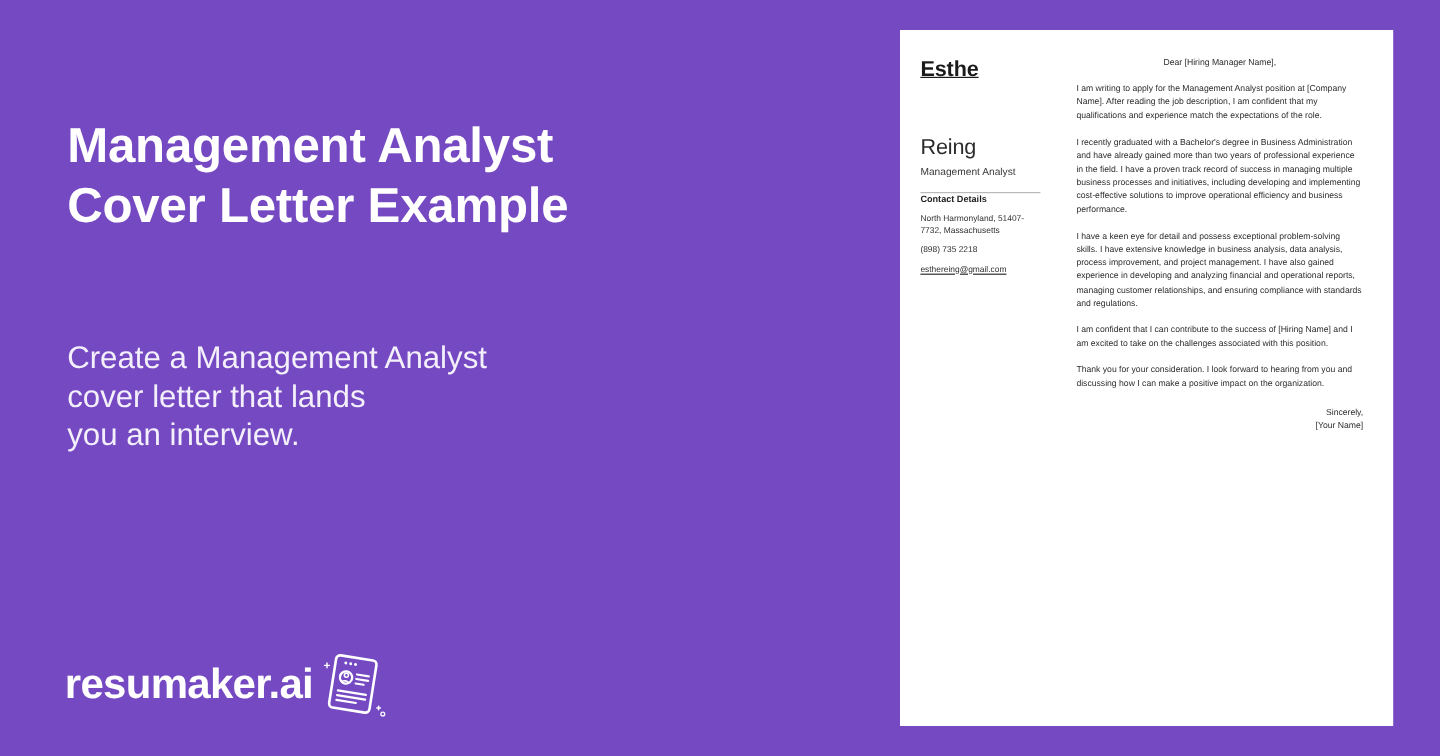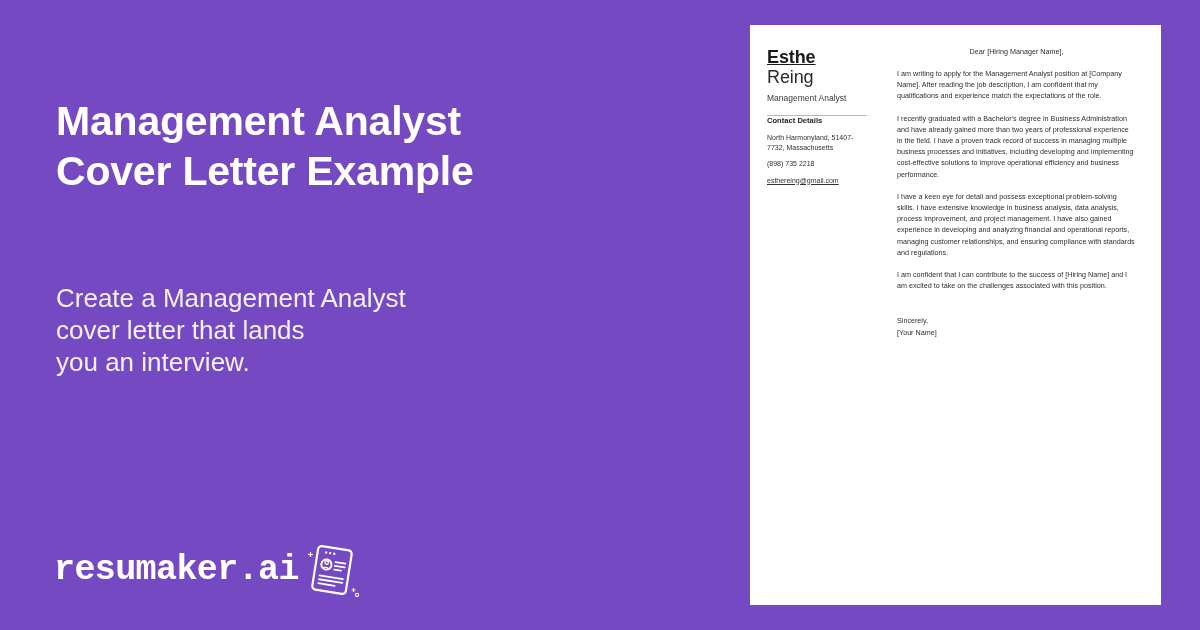--- a/index.html
+++ b/index.html
@@ -51,21 +51,20 @@
   }
 
   
   .logo {
     position: absolute;
     left: 54px;
     top: 540px;
     height: 60px;
     display: flex;
     align-items: center;
-    font-family: Liberation Mono, monospace;
   }
   .logo-word {
     color: #ffffff;
     font-size: 35px;
     font-weight: bold;
     letter-spacing: -0.6px;
     line-height: 1;
   }
   .logo-mark {
     margin-left: 2px;
@@ -109,20 +108,21 @@
     line-height: 20px;
     letter-spacing: -0.1px;
     text-decoration: underline;
   }
   .cv-name-last {
     font-size: 18px;
     font-weight: normal;
     color: #2b2b2b;
     line-height: 21px;
     letter-spacing: -0.1px;
+    margin-top: 45px;
   }
   .cv-role {
     margin-top: 5px;
     font-size: 8.5px;
     font-weight: normal;
     color: #3a3a3a;
     line-height: 11px;
   }
   .cv-divider {
     margin-top: 11px;
@@ -159,24 +159,25 @@
     text-align: center;
   }
   .ltr-para {
     margin-top: 11px;
     font-size: 7.2px;
     color: #2e2e2e;
     line-height: 11.2px;
     text-align: left;
   }
   .ltr-signoff {
-    margin-top: 24px;
+    margin-top: 13px;
     font-size: 7.2px;
     color: #2e2e2e;
     line-height: 11.2px;
+    text-align: right;
   }
   .ltr-signoff div { line-height: 11.5px; }
 </style>
 </head>
 <body>
 
 <div class="canvas">
 
   <div class="promo">
     <div class="promo-title">Management Analyst
@@ -229,20 +230,21 @@
         <div class="cv-contact-line">(898) 735 2218</div>
         <div class="cv-contact-email">esthereing@gmail.com</div>
       </div>
 
       <div class="col-right">
         <div class="ltr-salutation">Dear [Hiring Manager Name],</div>
         <div class="ltr-para">I am writing to apply for the Management Analyst position at [Company Name]. After reading the job description, I am confident that my qualifications and experience match the expectations of the role.</div>
         <div class="ltr-para">I recently graduated with a Bachelor's degree in Business Administration and have already gained more than two years of professional experience in the field. I have a proven track record of success in managing multiple business processes and initiatives, including developing and implementing cost-effective solutions to improve operational efficiency and business performance.</div>
         <div class="ltr-para">I have a keen eye for detail and possess exceptional problem-solving skills. I have extensive knowledge in business analysis, data analysis, process improvement, and project management. I have also gained experience in developing and analyzing financial and operational reports, managing customer relationships, and ensuring compliance with standards and regulations.</div>
         <div class="ltr-para">I am confident that I can contribute to the success of [Hiring Name] and I am excited to take on the challenges associated with this position.</div>
+        <div class="ltr-para">Thank you for your consideration. I look forward to hearing from you and discussing how I can make a positive impact on the organization.</div>
         <div class="ltr-signoff">
           <div>Sincerely,</div>
           <div>[Your Name]</div>
         </div>
       </div>
 
     </div>
   </div>
 
 </div>

